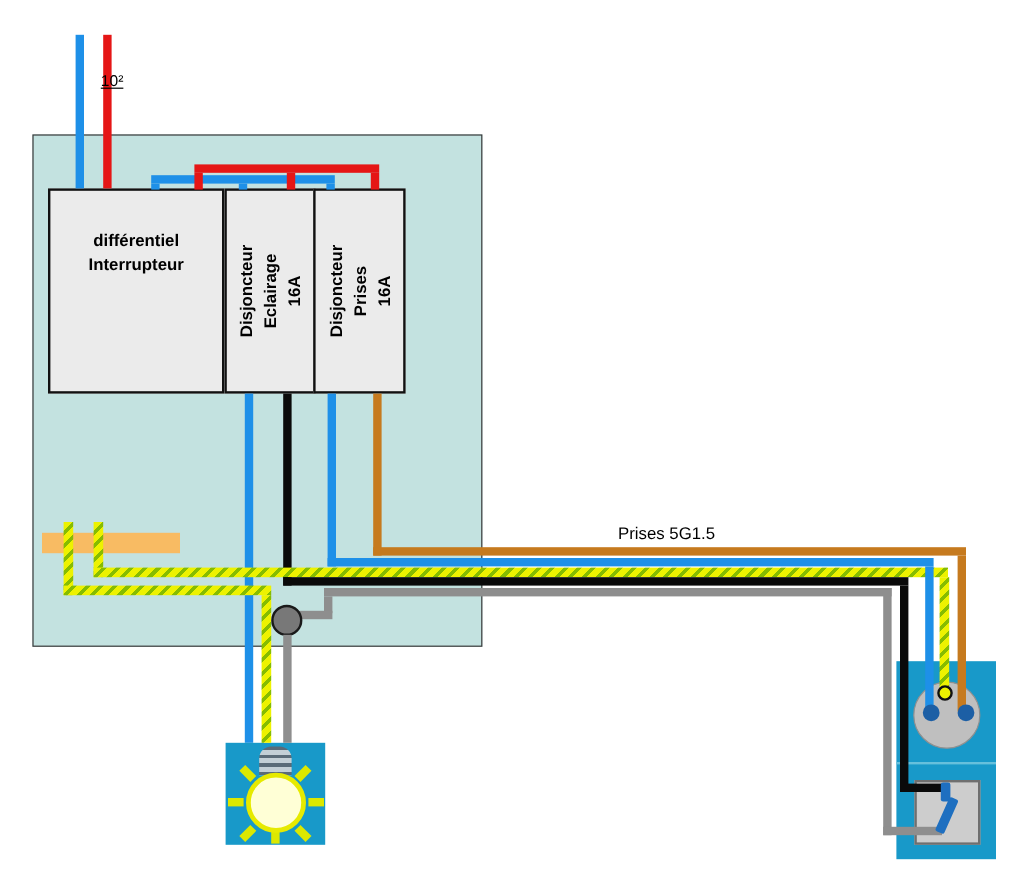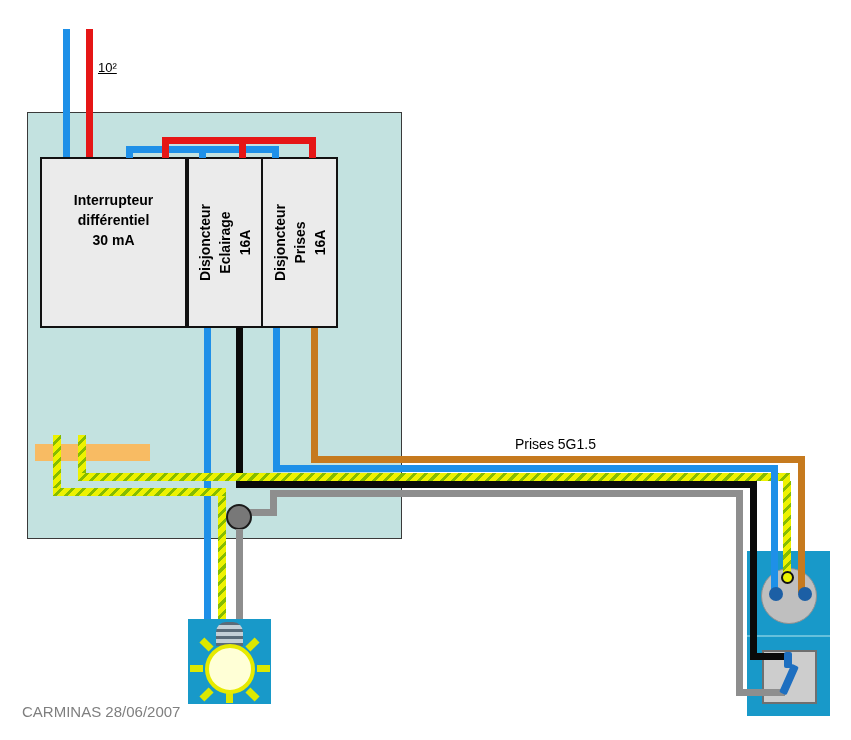--- a/index.html
+++ b/index.html
@@ -21,23 +21,22 @@
 
 <div id="canvas">
 
   <div class="panel" style="left:27px;top:112px;width:373px;height:425px;"></div>
 
   <div class="breaker" style="left:40px;top:157px;width:147px;height:171px;"></div>
   <div class="breaker" style="left:187px;top:157px;width:76px;height:171px;"></div>
   <div class="breaker" style="left:261px;top:157px;width:77px;height:171px;"></div>
 
   <div class="abs breaker-text" style="left:42px;top:190px;width:143px;">
+    <div>différentiel</div>
     <div>Interrupteur</div>
-    <div>différentiel</div>
-    <div>30 mA</div>
   </div>
   <div class="rotated breaker-text" style="left:139px;top:205px;width:171px;height:75px;">
     <div>Disjoncteur</div>
     <div>Eclairage</div>
     <div>16A</div>
   </div>
   <div class="rotated breaker-text" style="left:214px;top:205px;width:171px;height:75px;">
     <div>Disjoncteur</div>
     <div>Prises</div>
     <div>16A</div>
@@ -102,17 +101,16 @@
   <div class="ray" style="left:190px;top:665px;width:13px;height:7px;"></div>
   <div class="ray" style="left:257px;top:665px;width:13px;height:7px;"></div>
   <div class="ray" style="left:226px;top:690px;width:7px;height:13px;"></div>
   <div class="ray" style="left:200px;top:641px;width:13px;height:7px;transform:rotate(45deg);"></div>
   <div class="ray" style="left:246px;top:641px;width:13px;height:7px;transform:rotate(-45deg);"></div>
   <div class="ray" style="left:200px;top:691px;width:13px;height:7px;transform:rotate(-45deg);"></div>
   <div class="ray" style="left:246px;top:691px;width:13px;height:7px;transform:rotate(45deg);"></div>
   <div class="abs" style="left:216px;top:622px;width:27px;height:24px;border-radius:10px 10px 0 0;background:repeating-linear-gradient(180deg,#5A6B78 0 3px,#C3CFD6 3px 7px);"></div>
   <div class="circle" style="left:205px;top:644px;width:50px;height:50px;background:var(--bulb-glass);border:4px solid var(--bulb-outline);"></div>
 
-  <div class="label" style="left:98px;top:60px;font-size:13px;text-decoration:underline;">10²</div>
+  <div class="label" style="left:84px;top:60px;font-size:13px;text-decoration:underline;">10²</div>
   <div class="label" style="left:515px;top:436px;font-size:14px;">Prises 5G1.5</div>
-  <div class="label" style="left:22px;top:703px;font-size:15px;color:var(--caption-gray);">CARMINAS 28/06/2007</div>
 
 </div>
 
 </body></html>

